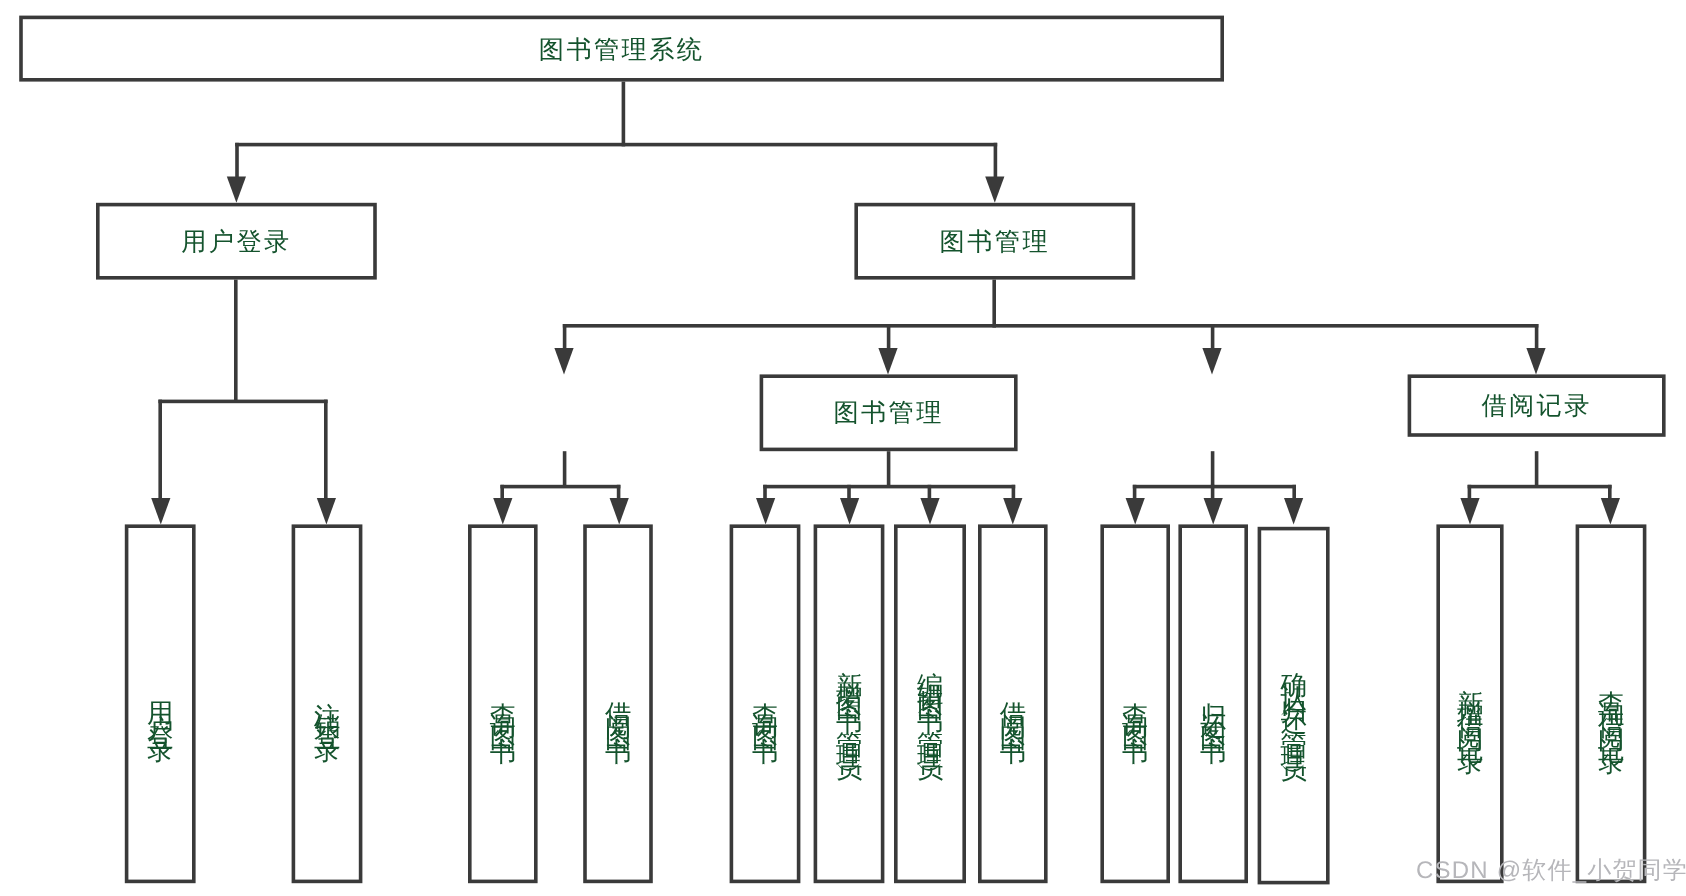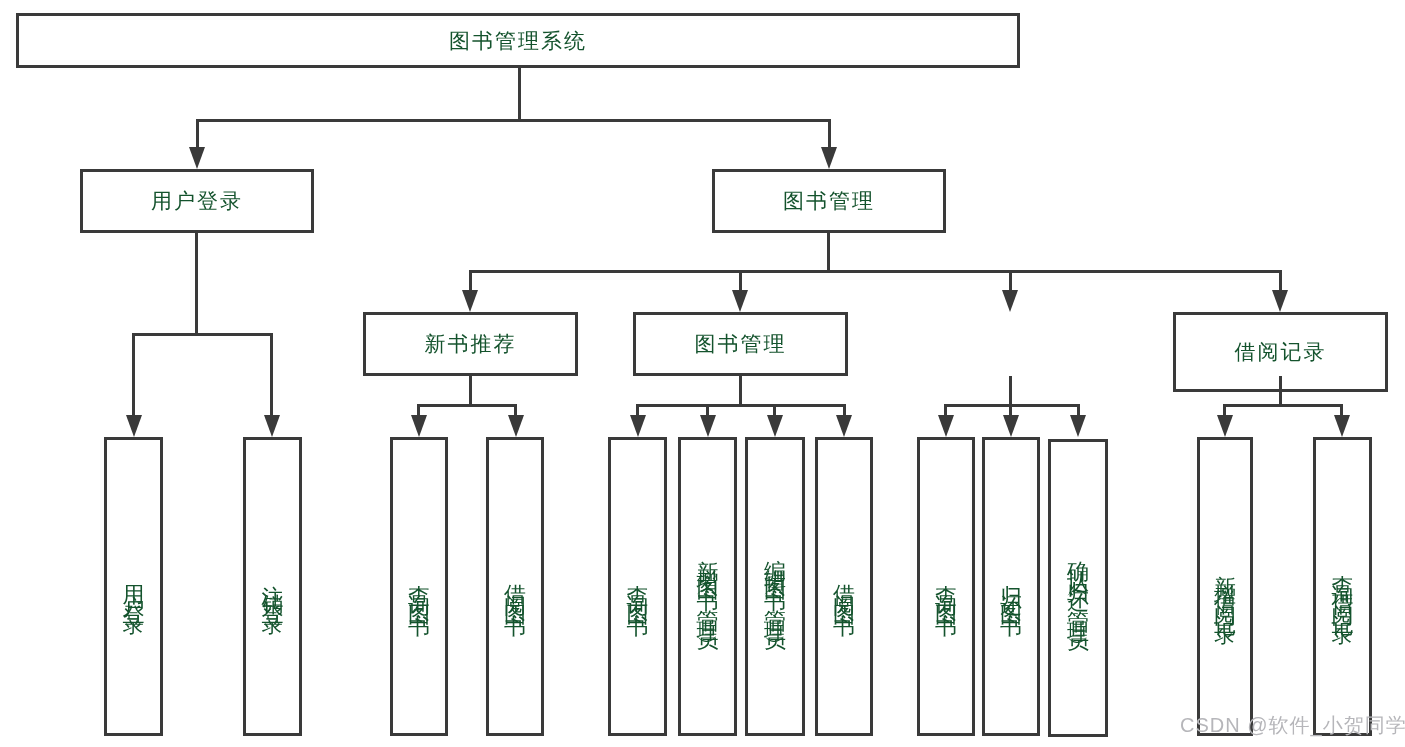--- a/index.html
+++ b/index.html
@@ -64,27 +64,24 @@
   <div class="hline" style="left:469px;top:270px;width:813px;"></div>
   <div class="vline" style="left:469px;top:270px;height:30px;"></div>
   <div class="vline" style="left:739px;top:270px;height:30px;"></div>
   <div class="vline" style="left:1009px;top:270px;height:30px;"></div>
   <div class="vline" style="left:1279px;top:270px;height:30px;"></div>
   <div class="arrow" style="left:462px;top:290px;"></div>
   <div class="arrow" style="left:732px;top:290px;"></div>
   <div class="arrow" style="left:1002px;top:290px;"></div>
   <div class="arrow" style="left:1272px;top:290px;"></div>
 
-  <div class="box" style="left:363px;top:312px;width:215px;height:64px;">
-    <span>新书推荐</span>
-  </div>
   <div class="box" style="left:633px;top:312px;width:215px;height:64px;">
     <span>图书管理</span>
   </div>
-  <div class="box" style="left:1173px;top:312px;width:215px;height:80px;">
+  <div class="box" style="left:1173px;top:312px;width:215px;height:52px;">
     <span>借阅记录</span>
   </div>
 
   <div class="vline" style="left:469px;top:376px;height:30px;"></div>
   <div class="hline" style="left:417px;top:404px;width:100px;"></div>
   <div class="vline" style="left:417px;top:404px;height:18px;"></div>
   <div class="vline" style="left:514px;top:404px;height:18px;"></div>
   <div class="arrow" style="left:411px;top:415px;"></div>
   <div class="arrow" style="left:508px;top:415px;"></div>
 

